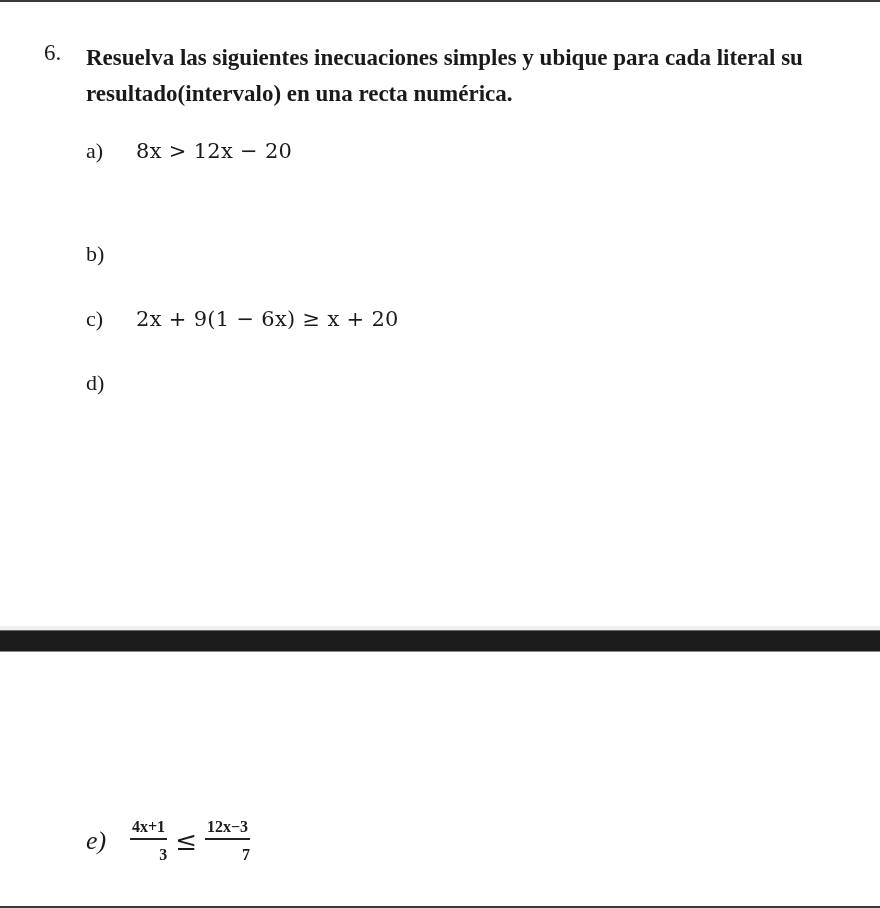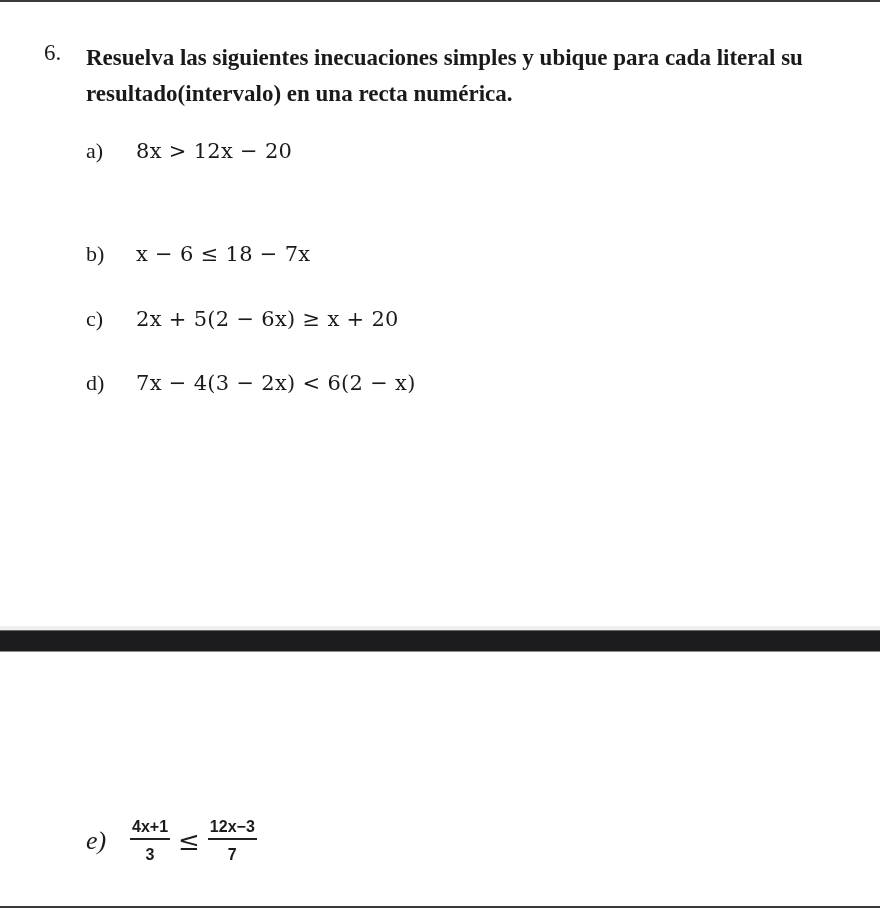--- a/index.html
+++ b/index.html
@@ -22,50 +22,48 @@
   .q-text { position: absolute; left: 86px; top: 40px; width: 780px; font-size: 23px; line-height: 36px; font-weight: bold; }
   .item { position: absolute; left: 86px; font-size: 22px; display: flex; align-items: baseline; }
   .item .lbl { width: 42px; font-family: "Liberation Serif", serif; }
   .item .expr { font-family: "DejaVu Serif", serif; font-size: 21px; letter-spacing: 0.3px; margin-left: 8px; }
   .item-a { top: 138px; }
   .item-b { top: 241px; }
   .item-c { top: 306px; }
   .item-d { top: 370px; }
   .item-e { position: absolute; left: 86px; top: 818px; display: flex; align-items: center; }
   .item-e .lbl { font-family: "Liberation Serif", serif; font-style: italic; font-size: 26px; width: 44px; }
-  .frac { display: inline-flex; flex-direction: column; align-items: center; font-family: Liberation Sans, sans-serif; font-size: 16px; }
+  .frac { display: inline-flex; flex-direction: column; align-items: flex-end; font-family: Liberation Serif, serif; font-size: 16px; }
   .frac .num { padding: 0 2px 2px 2px; font-weight: bold; }
   .frac .bar { width: 100%; height: 2px; background: #222; }
   .frac .den { padding-top: 6px; font-weight: bold; }
   .rel { font-family: "DejaVu Serif", serif; font-size: 26px; margin: 0 8px; }
 </style>
 </head>
 <body>
 
 <div class="topline"></div>
 
 <div class="page">
   <span class="q-number">6.</span>
   <div class="q-text">Resuelva las siguientes inecuaciones simples y ubique para cada literal su resultado(intervalo) en una recta numérica.</div>
 
   <div class="item item-a">
     <span class="lbl">a)</span>
     <span class="expr">8x &gt; 12x − 20</span>
   </div>
   <div class="item item-b">
     <span class="lbl">b)</span>
-    <span class="expr">x − 6 ≤ 18 − 7x</span>
   </div>
   <div class="item item-c">
     <span class="lbl">c)</span>
-    <span class="expr">2x + 5(2 − 6x) ≥ x + 20</span>
+    <span class="expr">2x + 9(1 − 6x) ≥ x + 20</span>
   </div>
   <div class="item item-d">
     <span class="lbl">d)</span>
-    <span class="expr">7x − 4(3 − 2x) &lt; 6(2 − x)</span>
   </div>
 </div>
 
 <div class="divider-shadow"></div>
 <div class="divider"></div>
 
 <div class="page2"></div>
 
 <div class="item-e">
   <span class="lbl">e)</span>

